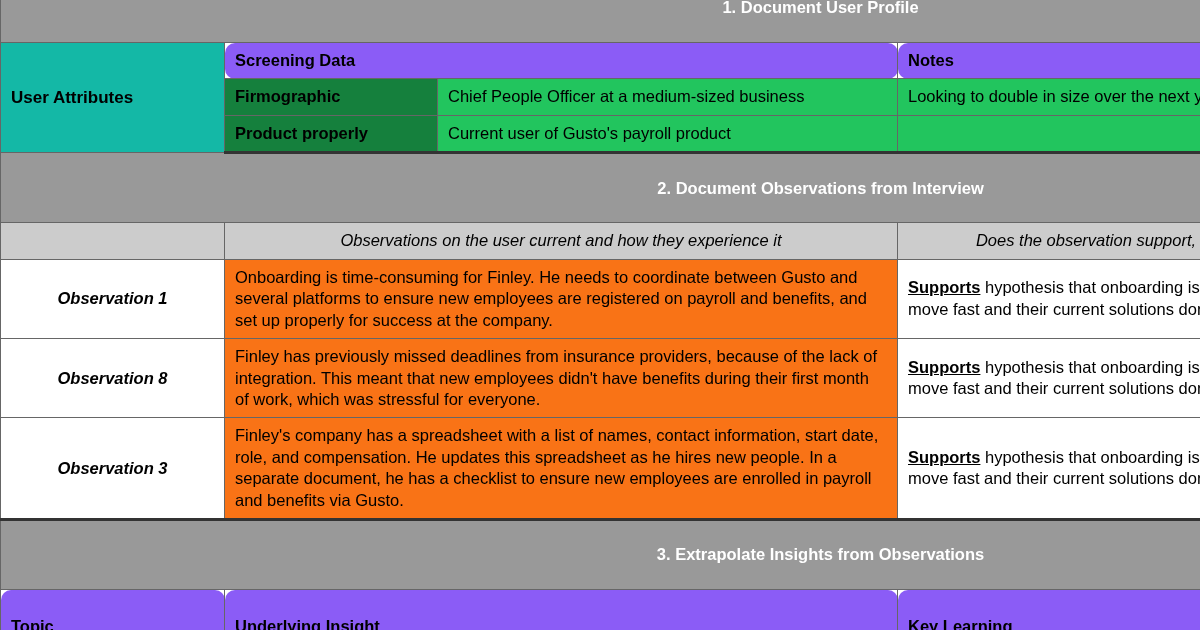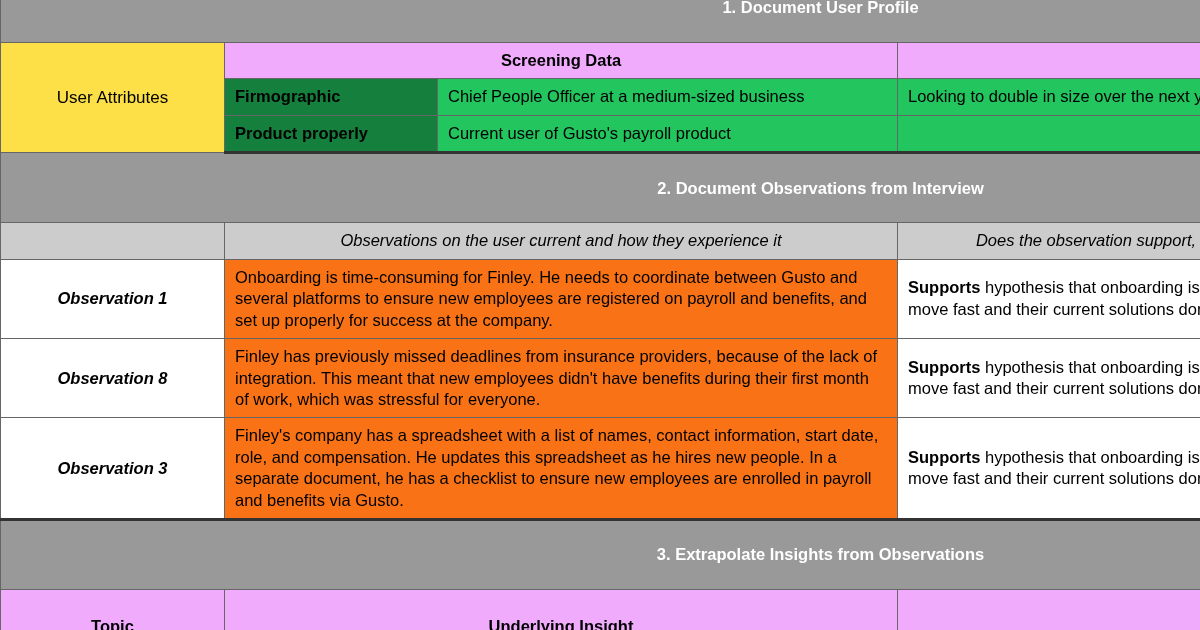--- a/index.html
+++ b/index.html
@@ -57,24 +57,25 @@
     border-right: 1px solid #999999;
     border-top: 1px solid #999999;
     border-bottom: 2px solid #4d4d4d;
   }
   td.section-band.band-top {
     border-top: 1px solid #999999;
   }
 
   
   td.colhead {
-    background: #f0abfc;
-    font-weight: bold;
-    text-align: center;
-    vertical-align: middle;
+    background: #8b5cf6;
+    font-weight: bold;
+    text-align: left;
+    vertical-align: middle;
+    border-radius: 10px;
   }
   td.colhead-italic {
     background: #cccccc;
     font-style: italic;
     font-weight: normal;
     text-align: center;
     vertical-align: middle;
   }
   td.colhead-blank {
     background: #cccccc;
@@ -102,21 +103,21 @@
     vertical-align: middle;
     line-height: 1.33;
     padding: 10px 10px;
   }
   td.obs-verdict {
     background: #ffffff;
     vertical-align: middle;
     line-height: 1.33;
     padding: 10px 10px;
   }
-  .verdict-word { font-weight: bold; }
+  .verdict-word { font-weight: bold; text-decoration: underline; }
 
   
   tr.block-end td {
     border-bottom: 3px solid #333333;
   }
 </style>
 </head>
 <body>
 
 <div class="sheet">
@@ -127,21 +128,21 @@
         <col class="c3">
         <col class="c4">
     </colgroup>
     <tbody>
 
       <tr>
         <td class="section-band band-top" colspan="4">1. Document User Profile</td>
       </tr>
 
       <tr>
-        <td class="colhead-blank" rowspan="3" style="background:#fde047;font-weight:normal;font-size:17px;text-align:center;vertical-align:middle;">
+        <td class="colhead-blank" rowspan="3" style="background:#14b8a6;font-weight:bold;font-size:17px;text-align:left;vertical-align:middle;">
           <span>User Attributes</span>
         </td>
         <td class="colhead" colspan="2">Screening Data</td>
         <td class="colhead">Notes</td>
       </tr>
 
       <tr>
         <td class="rowlabel">Firmographic</td>
         <td class="value">Chief People Officer at a medium-sized business</td>
         <td class="value">Looking to double in size over the next year</td>

